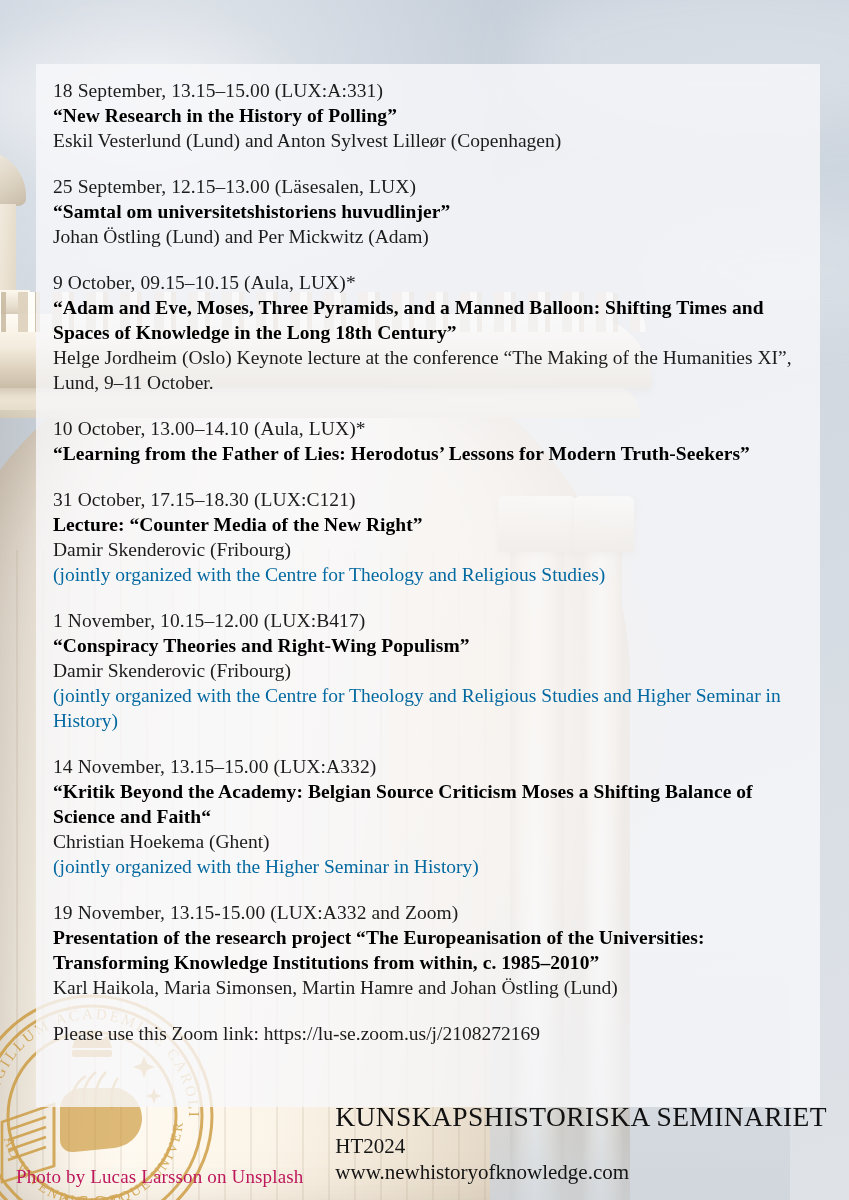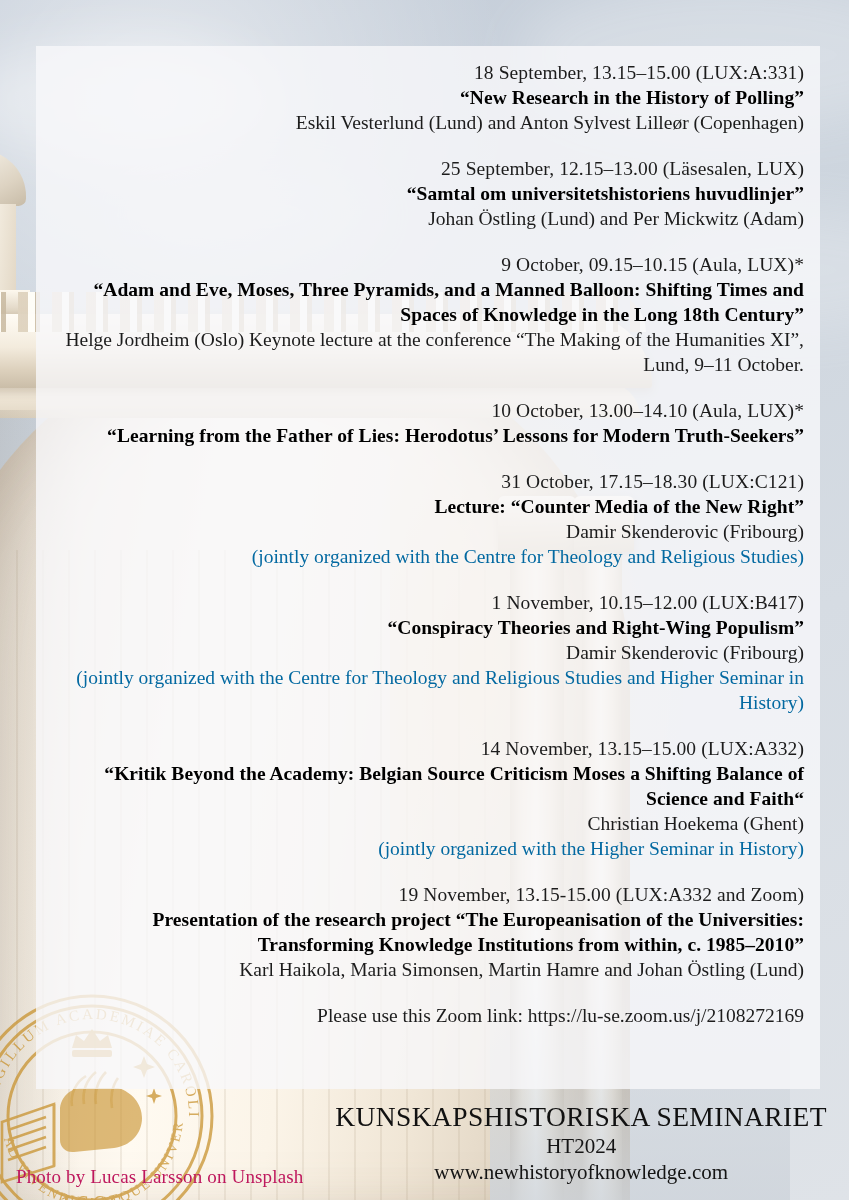--- a/index.html
+++ b/index.html
@@ -218,25 +218,24 @@
     top: 992px;
     width: 248px;
     height: 248px;
     opacity: .78;
   }
 
   
   .panel {
     position: absolute;
     left: 36px;
-    top: 46px;
+    top: 64px;
     width: 784px;
     height: 1043px;
     background: rgba(247,248,250,.80);
-    text-align: right;
   }
   .panel-inner {
     position: absolute;
     left: 17px;
     top: 14px;
     right: 16px;
   }
 
   
   .entry { margin-bottom: 21px; }
@@ -269,21 +268,21 @@
     line-height: 25px;
     color: #1c1c1c;
     margin-top: 16px;
   }
 
   
   .footer {
     position: absolute;
     right: 22px;
     bottom: 14px;
-    text-align: center;
+    text-align: left;
     margin-left: 30px;
   }
   .f-title {
     font-size: 27.5px;
     line-height: 33px;
     letter-spacing: .4px;
     color: #111;
   }
   .f-term {
     font-size: 21px;

